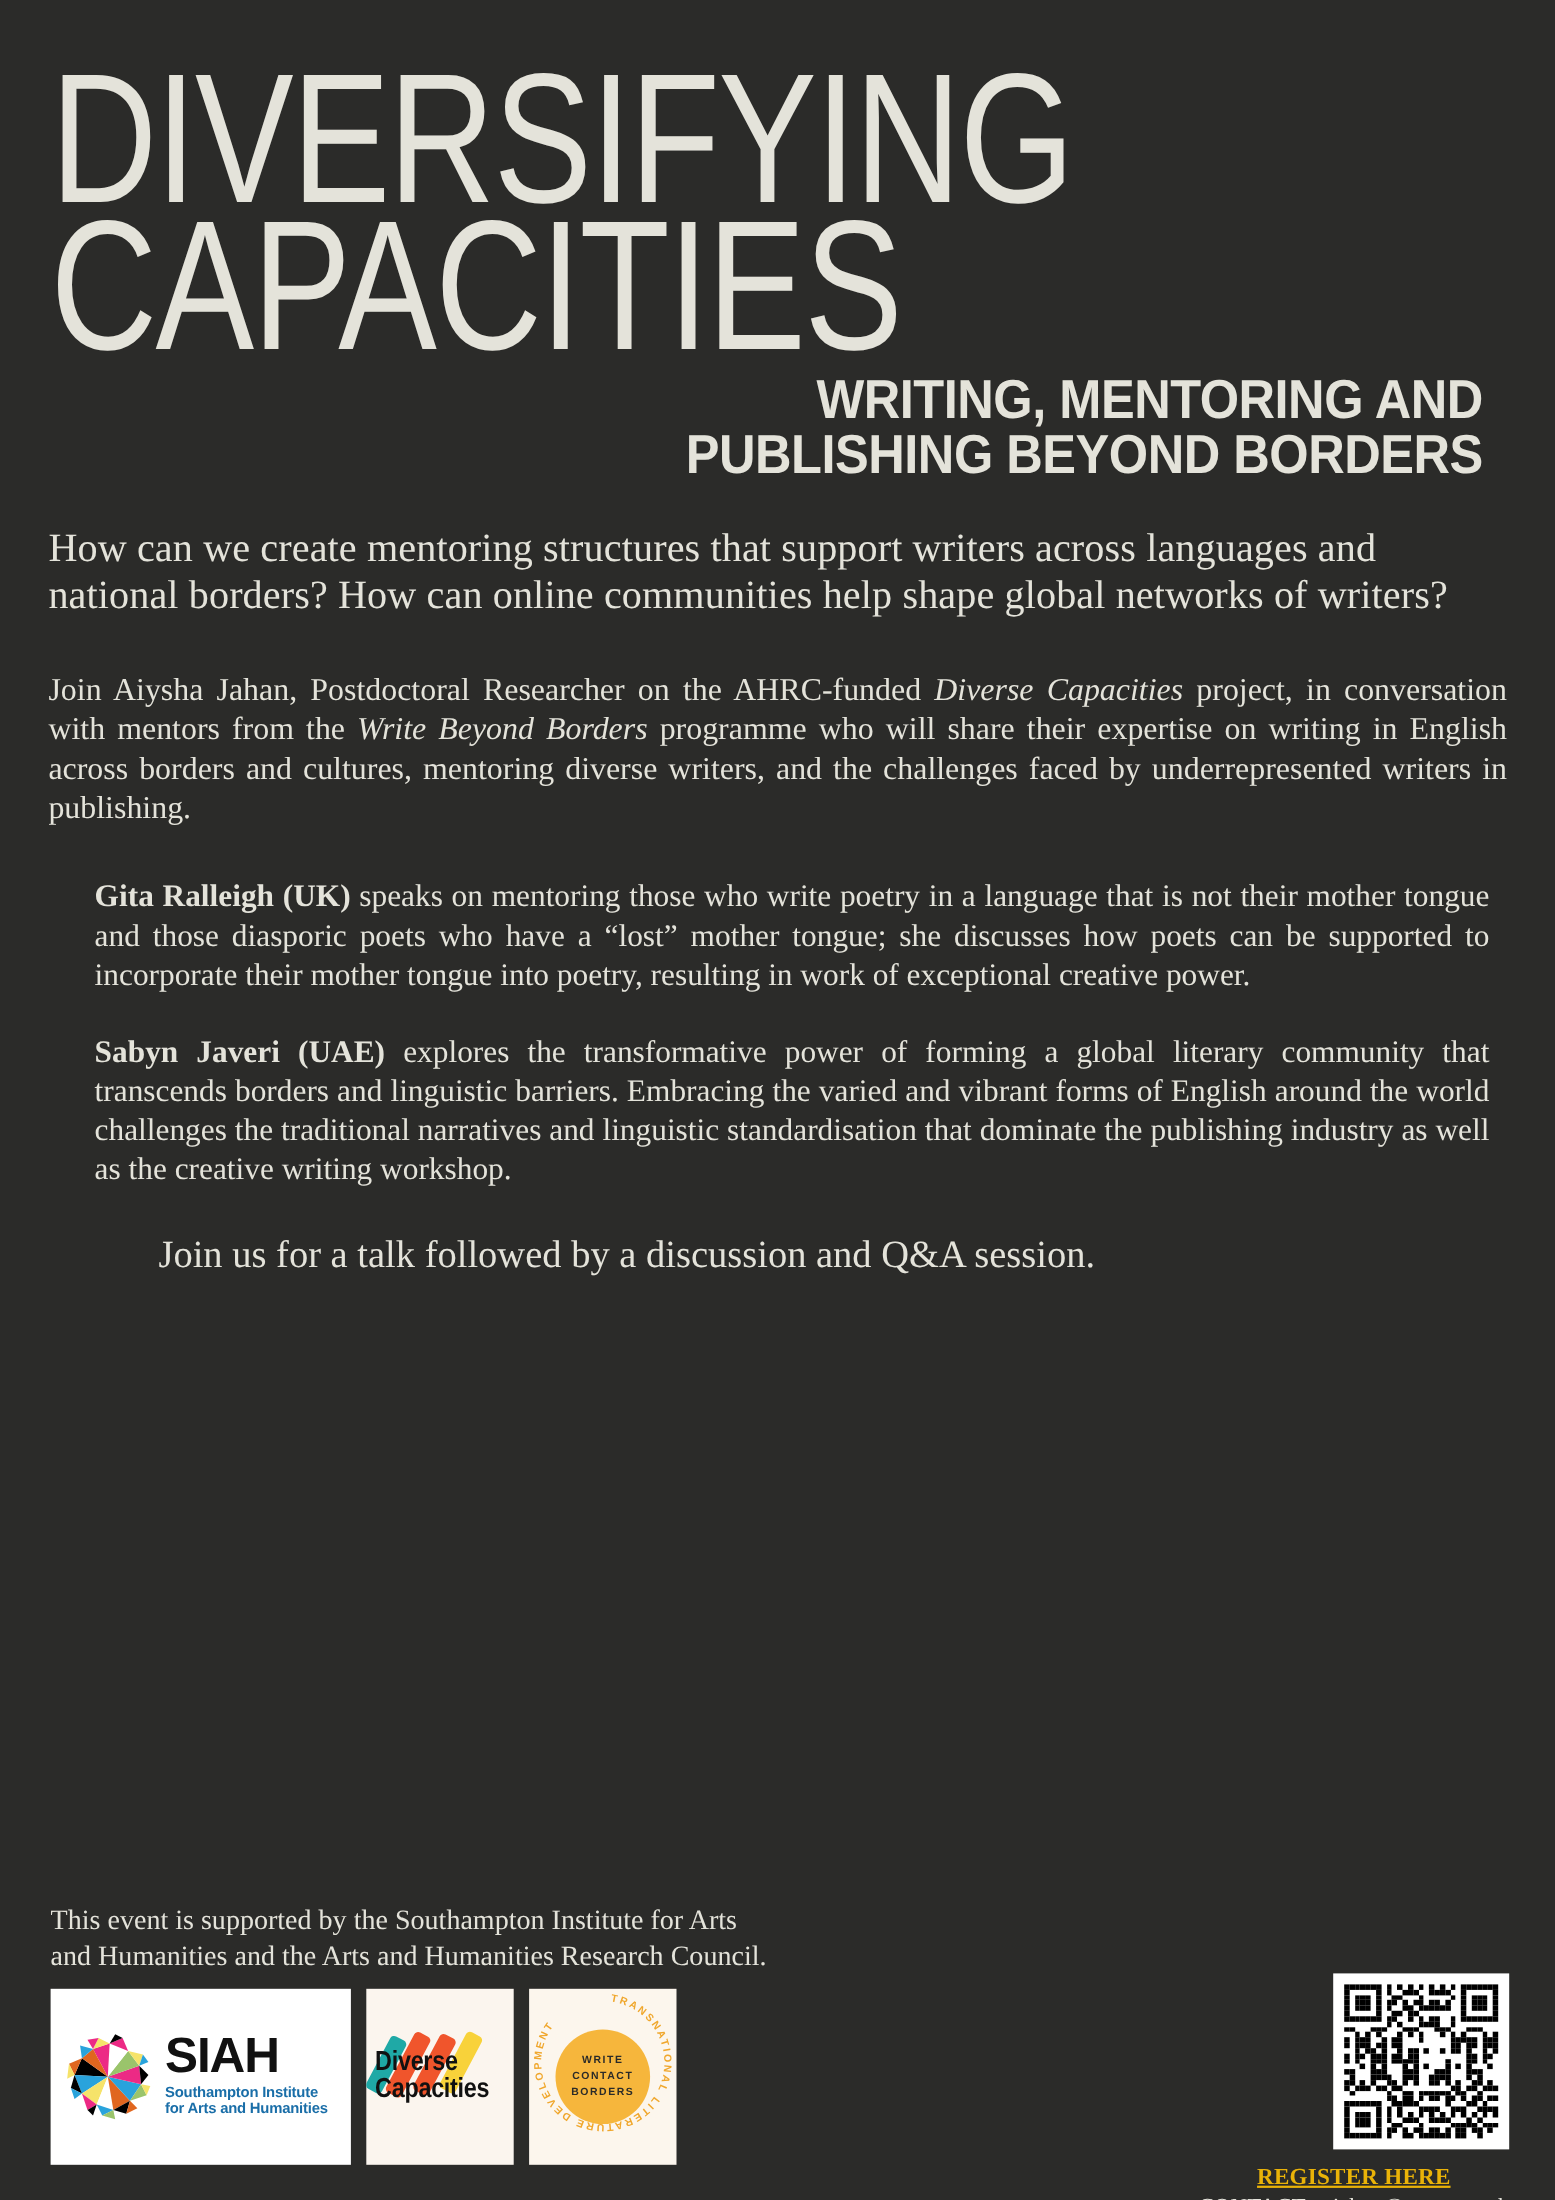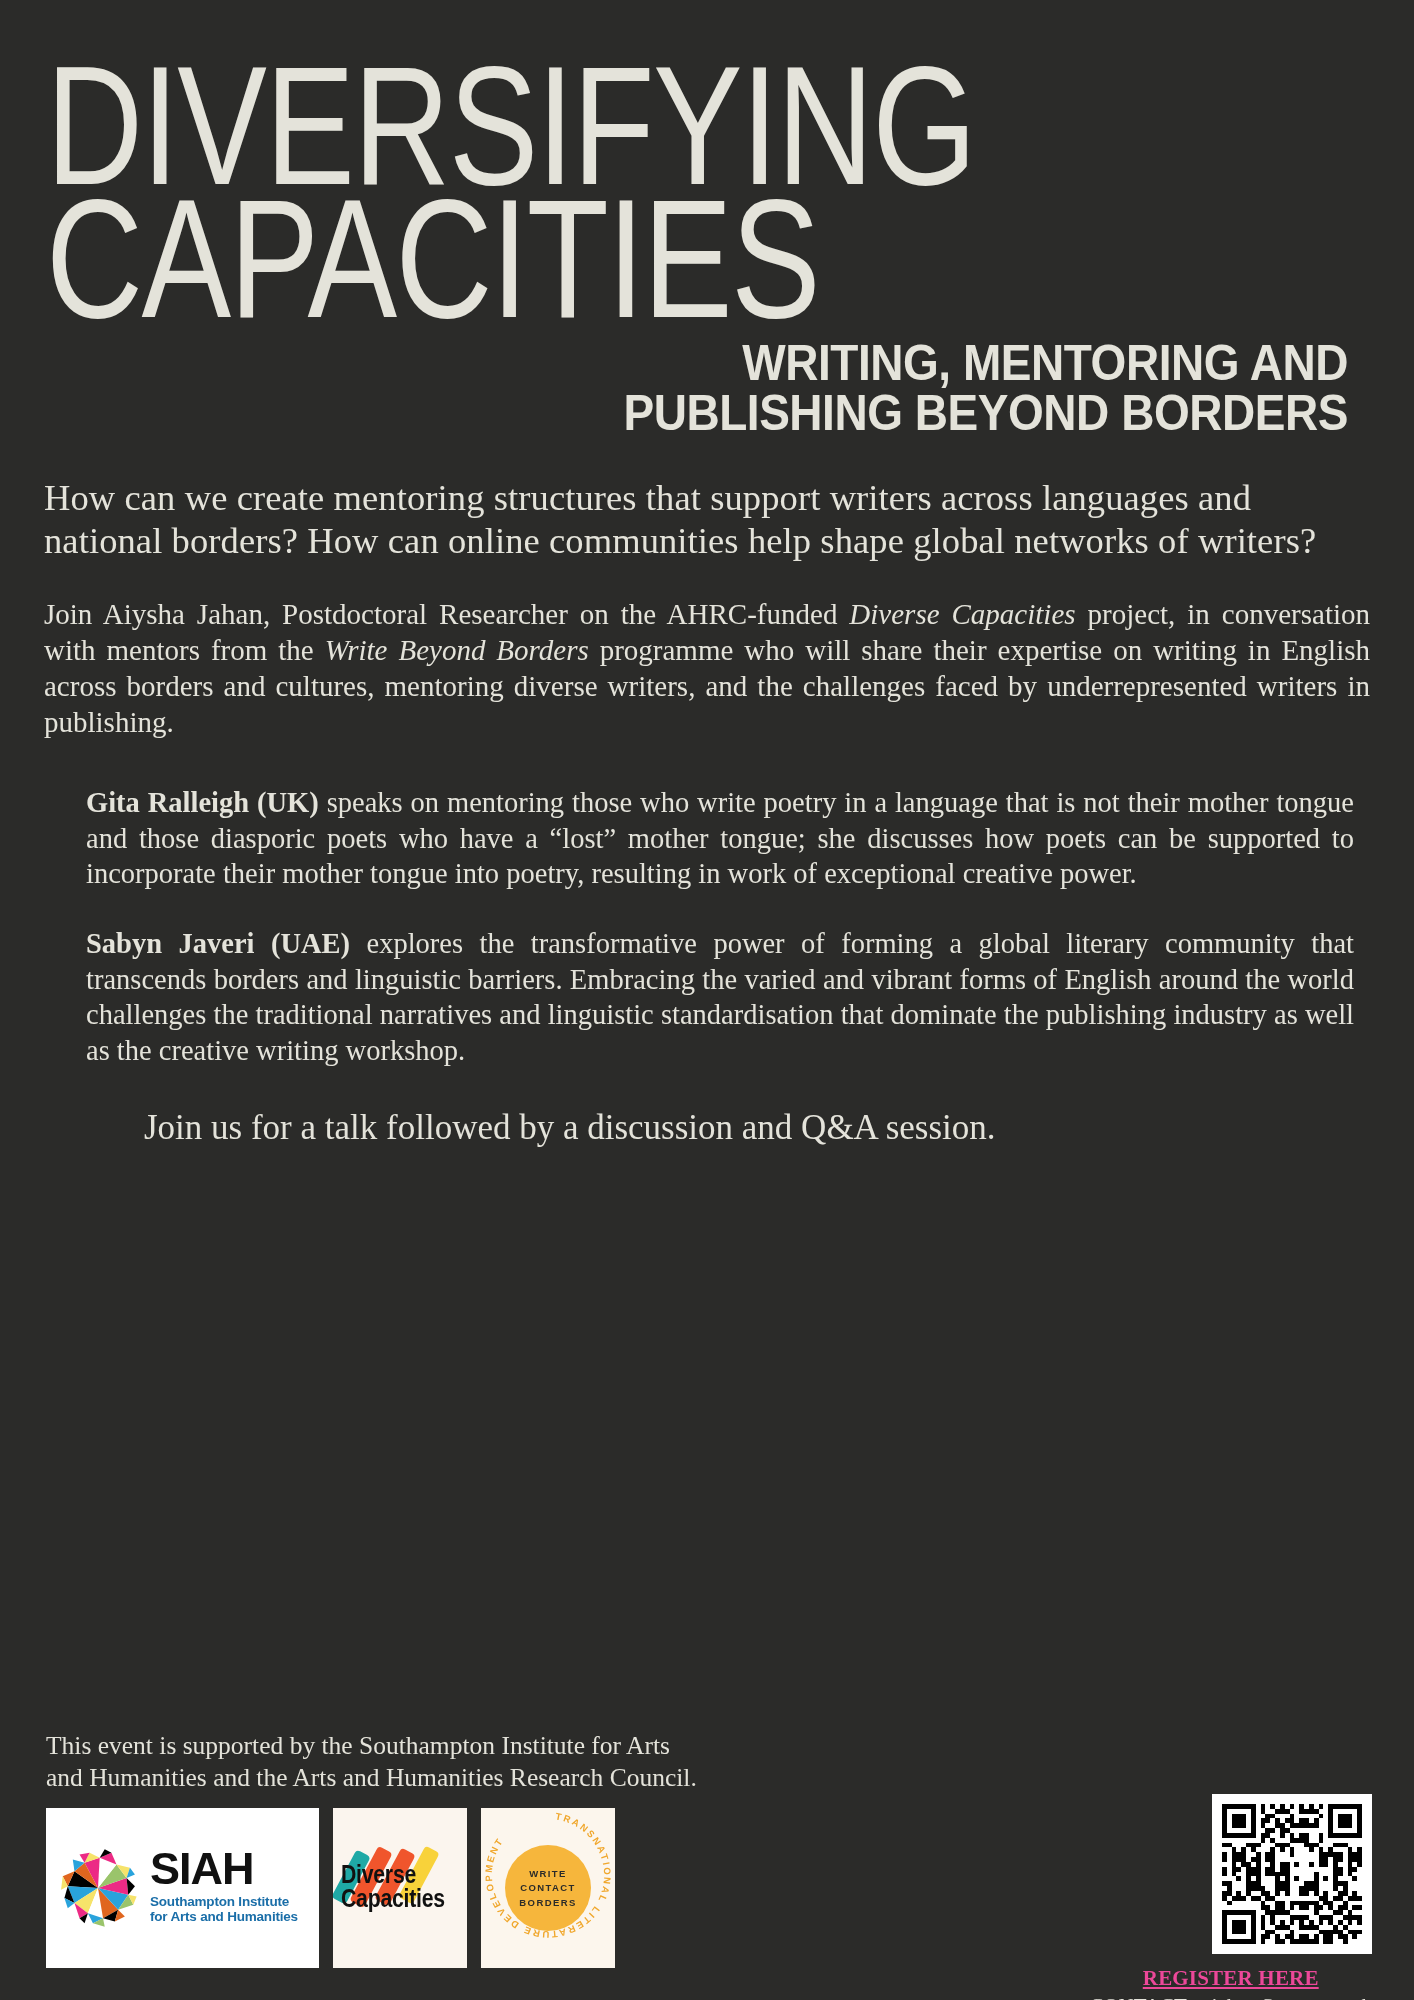--- a/index.html
+++ b/index.html
@@ -63,21 +63,21 @@
     color: #e4e3da;
     margin-top: 38px;
     text-align: left;
     letter-spacing: 0.1px;
   }
   .intro {
     font-family: "Liberation Serif", serif;
     font-size: 29px;
     line-height: 1.24;
     color: #e4e3da;
-    margin-top: 35px;
+    margin-top: 48px;
     text-align: justify;
     text-justify: inter-word;
   }
   .intro i { font-style: italic; }
 
   .speakers {
     margin-top: 44px;
     padding-left: 42px;
     padding-right: 16px;
   }
@@ -235,21 +235,21 @@
     display: grid;
     grid-template-columns: repeat(29, 1fr);
     grid-template-rows: repeat(29, 1fr);
   }
   .qr-grid i { background: #000; }
   .register {
     font-family: "Liberation Serif", serif;
     font-size: 21px;
     font-weight: bold;
     text-decoration: underline;
-    color: #ec4899;
+    color: #eab308;
     margin-top: 12px;
     display: block;
     letter-spacing: 0.2px;
   }
   .contact {
     font-family: "Liberation Serif", serif;
     font-size: 21px;
     color: #e4e3da;
     margin-top: 3px;
     display: block;

